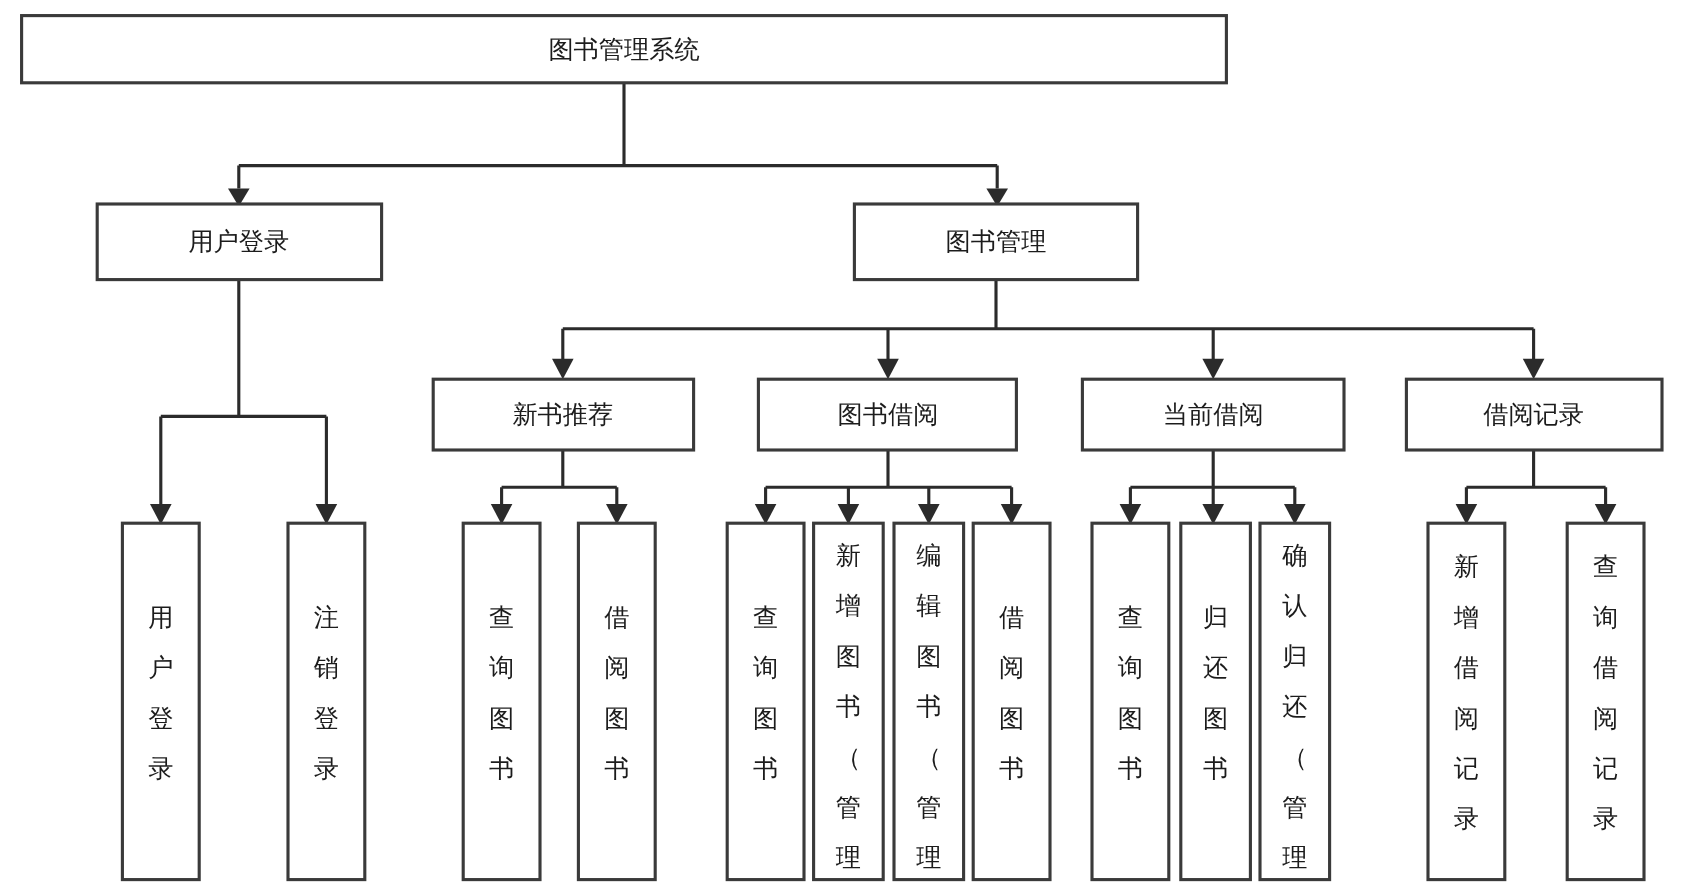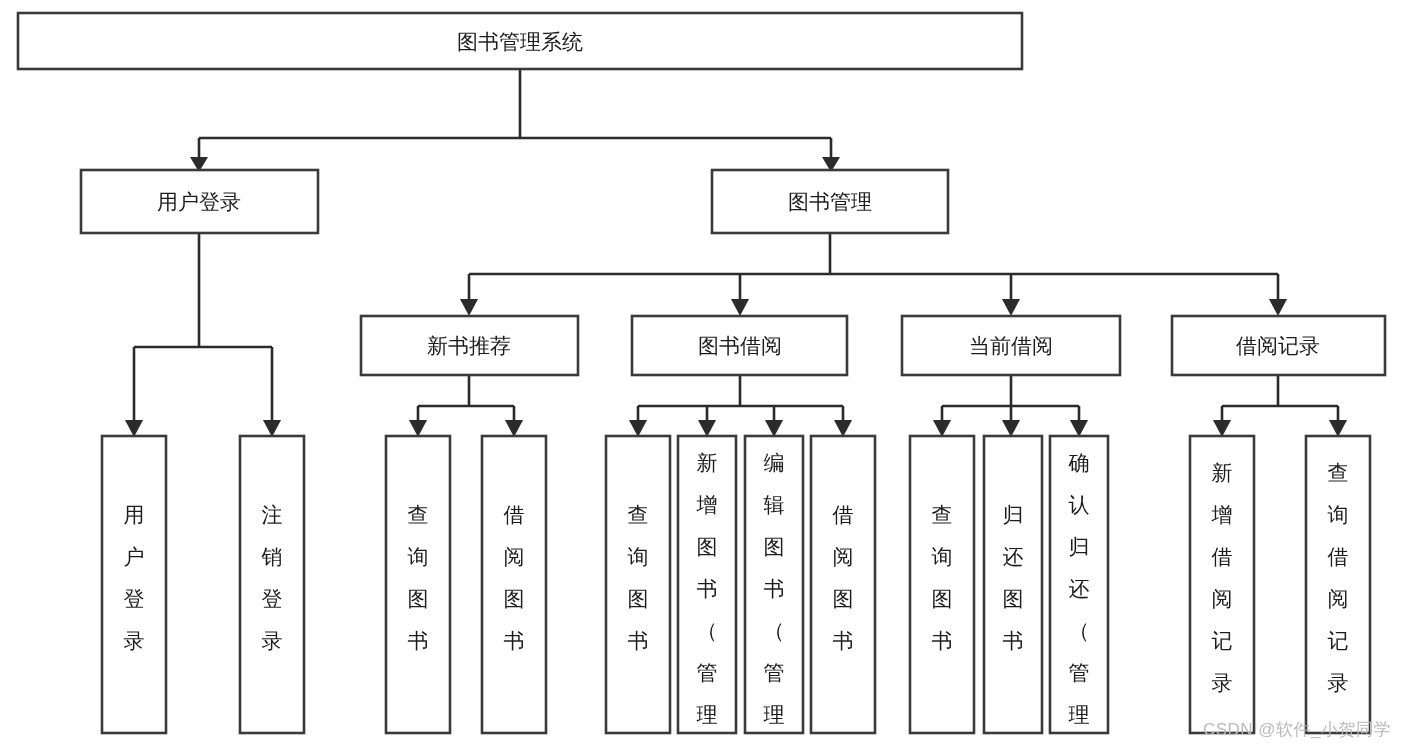--- a/index.html
+++ b/index.html
@@ -194,14 +194,13 @@
           <rect class="node-box" x="1190" y="436" width="64" height="297"></rect>
           <text class="node-label-vertical" x="1222" y="479.5"><tspan x="1222" y="479.5">新</tspan><tspan x="1222" y="521.5">增</tspan><tspan x="1222" y="563.5">借</tspan><tspan x="1222" y="605.5">阅</tspan><tspan x="1222" y="647.5">记</tspan><tspan x="1222" y="689.5">录</tspan></text>
         </g>
         <g>
           <rect class="node-box" x="1306" y="436" width="64" height="297"></rect>
           <text class="node-label-vertical" x="1338" y="479.5"><tspan x="1338" y="479.5">查</tspan><tspan x="1338" y="521.5">询</tspan><tspan x="1338" y="563.5">借</tspan><tspan x="1338" y="605.5">阅</tspan><tspan x="1338" y="647.5">记</tspan><tspan x="1338" y="689.5">录</tspan></text>
         </g>
       </g>
   </svg>
 
-  <div class="watermark-text">CSDN @软件_小贺同学</div>
 </div>
 
 </body></html>

